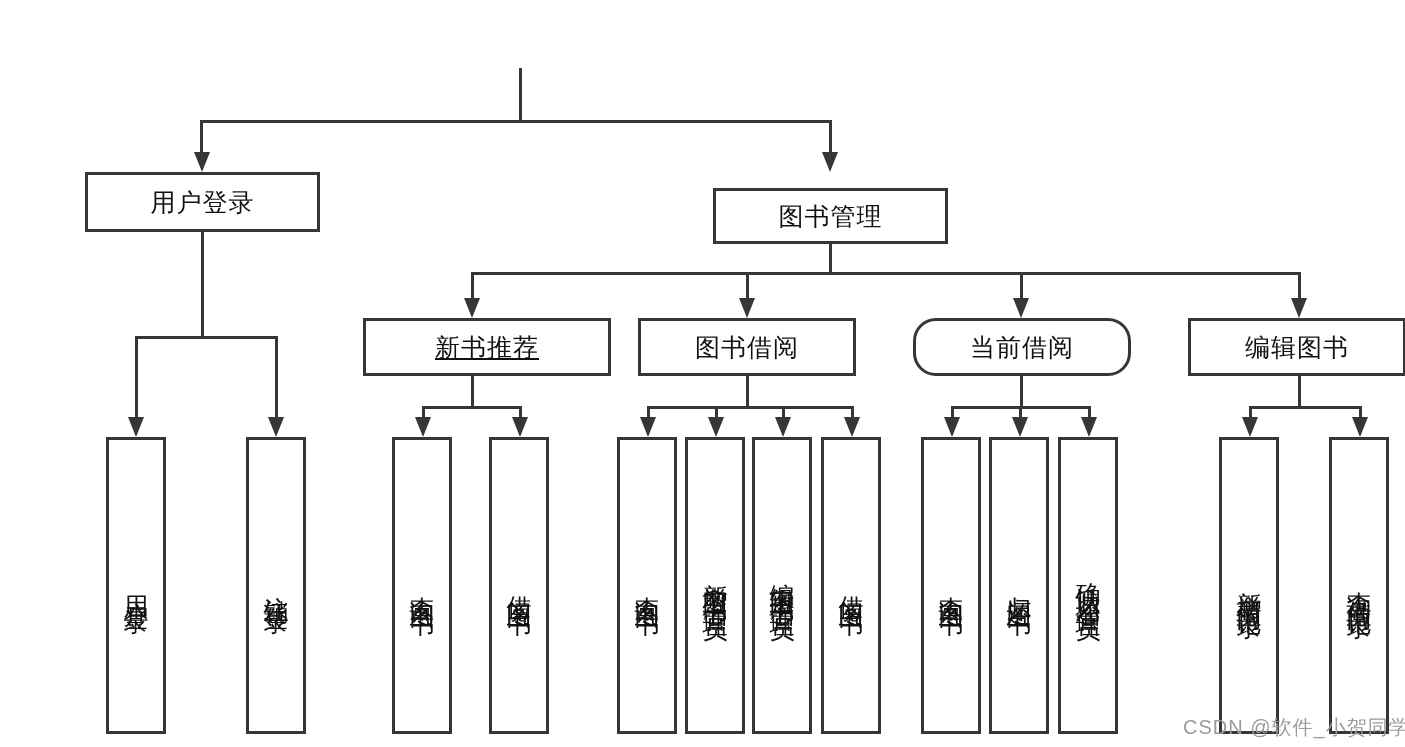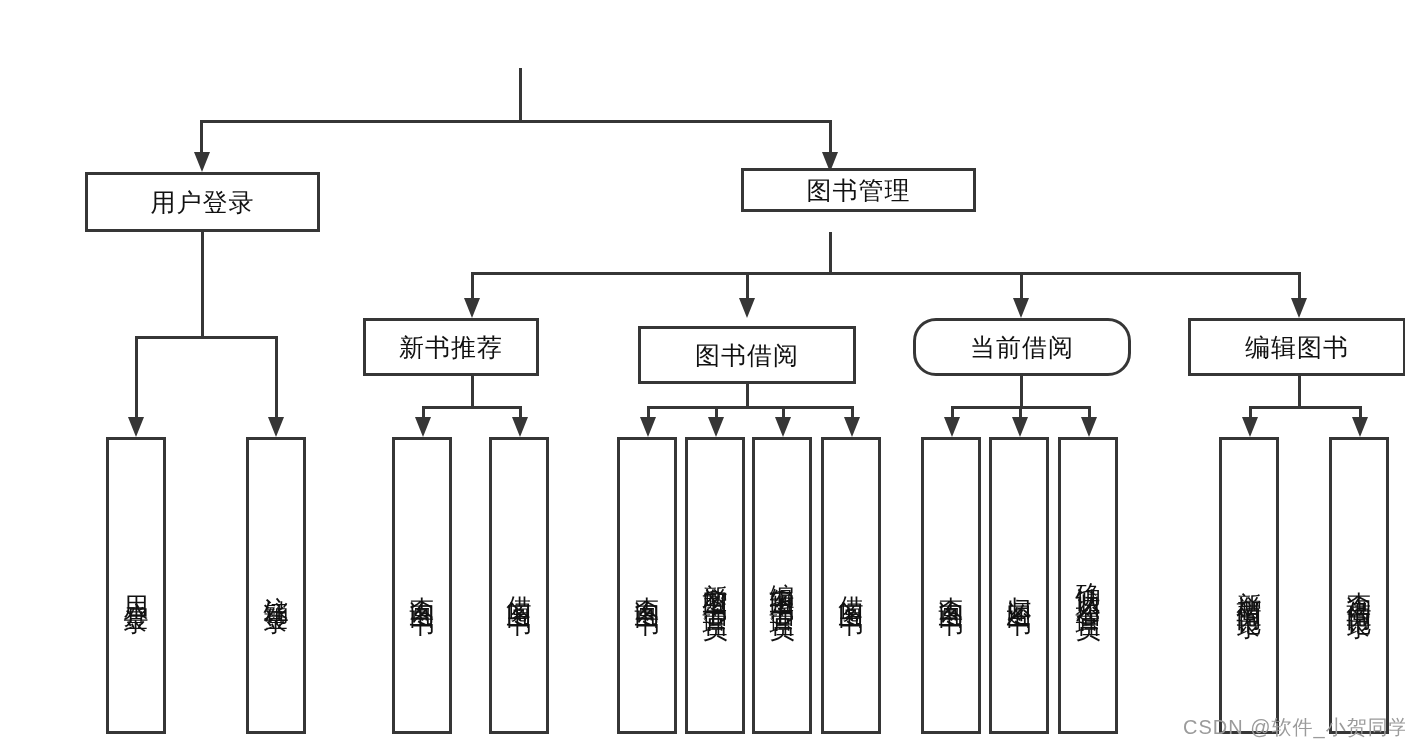--- a/index.html
+++ b/index.html
@@ -58,21 +58,21 @@
   <div class="v" style="left:519px;top:68px;height:52px;"></div>
   <div class="h" style="left:200px;top:120px;width:632px;"></div>
   <div class="v" style="left:200px;top:120px;height:34px;"></div>
   <div class="a" style="left:194px;top:152px;"></div>
   <div class="v" style="left:829px;top:120px;height:34px;"></div>
   <div class="a" style="left:822px;top:152px;"></div>
 
   <div class="box hbox" style="left:85px;top:172px;width:235px;height:60px;">
     <span>用户登录</span>
   </div>
-  <div class="box hbox" style="left:713px;top:168px;width:235px;height:44px;margin-left:28px;">
+  <div class="box hbox" style="left:713px;top:188px;width:235px;height:56px;">
     <span>图书管理</span>
   </div>
 
   <div class="v" style="left:201px;top:232px;height:104px;"></div>
   <div class="h" style="left:135px;top:336px;width:143px;"></div>
   <div class="v" style="left:135px;top:336px;height:82px;"></div>
   <div class="a" style="left:128px;top:417px;"></div>
   <div class="v" style="left:275px;top:336px;height:82px;"></div>
   <div class="a" style="left:268px;top:417px;"></div>
 
@@ -80,24 +80,24 @@
   <div class="h" style="left:471px;top:272px;width:830px;"></div>
   <div class="v" style="left:471px;top:272px;height:27px;"></div>
   <div class="a" style="left:464px;top:298px;"></div>
   <div class="v" style="left:746px;top:272px;height:27px;"></div>
   <div class="a" style="left:739px;top:298px;"></div>
   <div class="v" style="left:1020px;top:272px;height:27px;"></div>
   <div class="a" style="left:1013px;top:298px;"></div>
   <div class="v" style="left:1298px;top:272px;height:27px;"></div>
   <div class="a" style="left:1291px;top:298px;"></div>
 
-  <div class="box hbox" style="left:363px;top:318px;width:176px;height:58px;">
+  <div class="box hbox" style="left:363px;top:318px;width:248px;height:58px;text-decoration:underline;">
     <span>新书推荐</span>
   </div>
-  <div class="box hbox" style="left:638px;top:326px;width:218px;height:58px;">
+  <div class="box hbox" style="left:638px;top:318px;width:218px;height:58px;">
     <span>图书借阅</span>
   </div>
   <div class="box hbox" style="left:913px;top:318px;width:218px;height:58px;border-radius:23px;">
     <span>当前借阅</span>
   </div>
   <div class="box hbox" style="left:1188px;top:318px;width:218px;height:58px;">
     <span>编辑图书</span>
   </div>
 
   <div class="v" style="left:471px;top:376px;height:30px;"></div>

